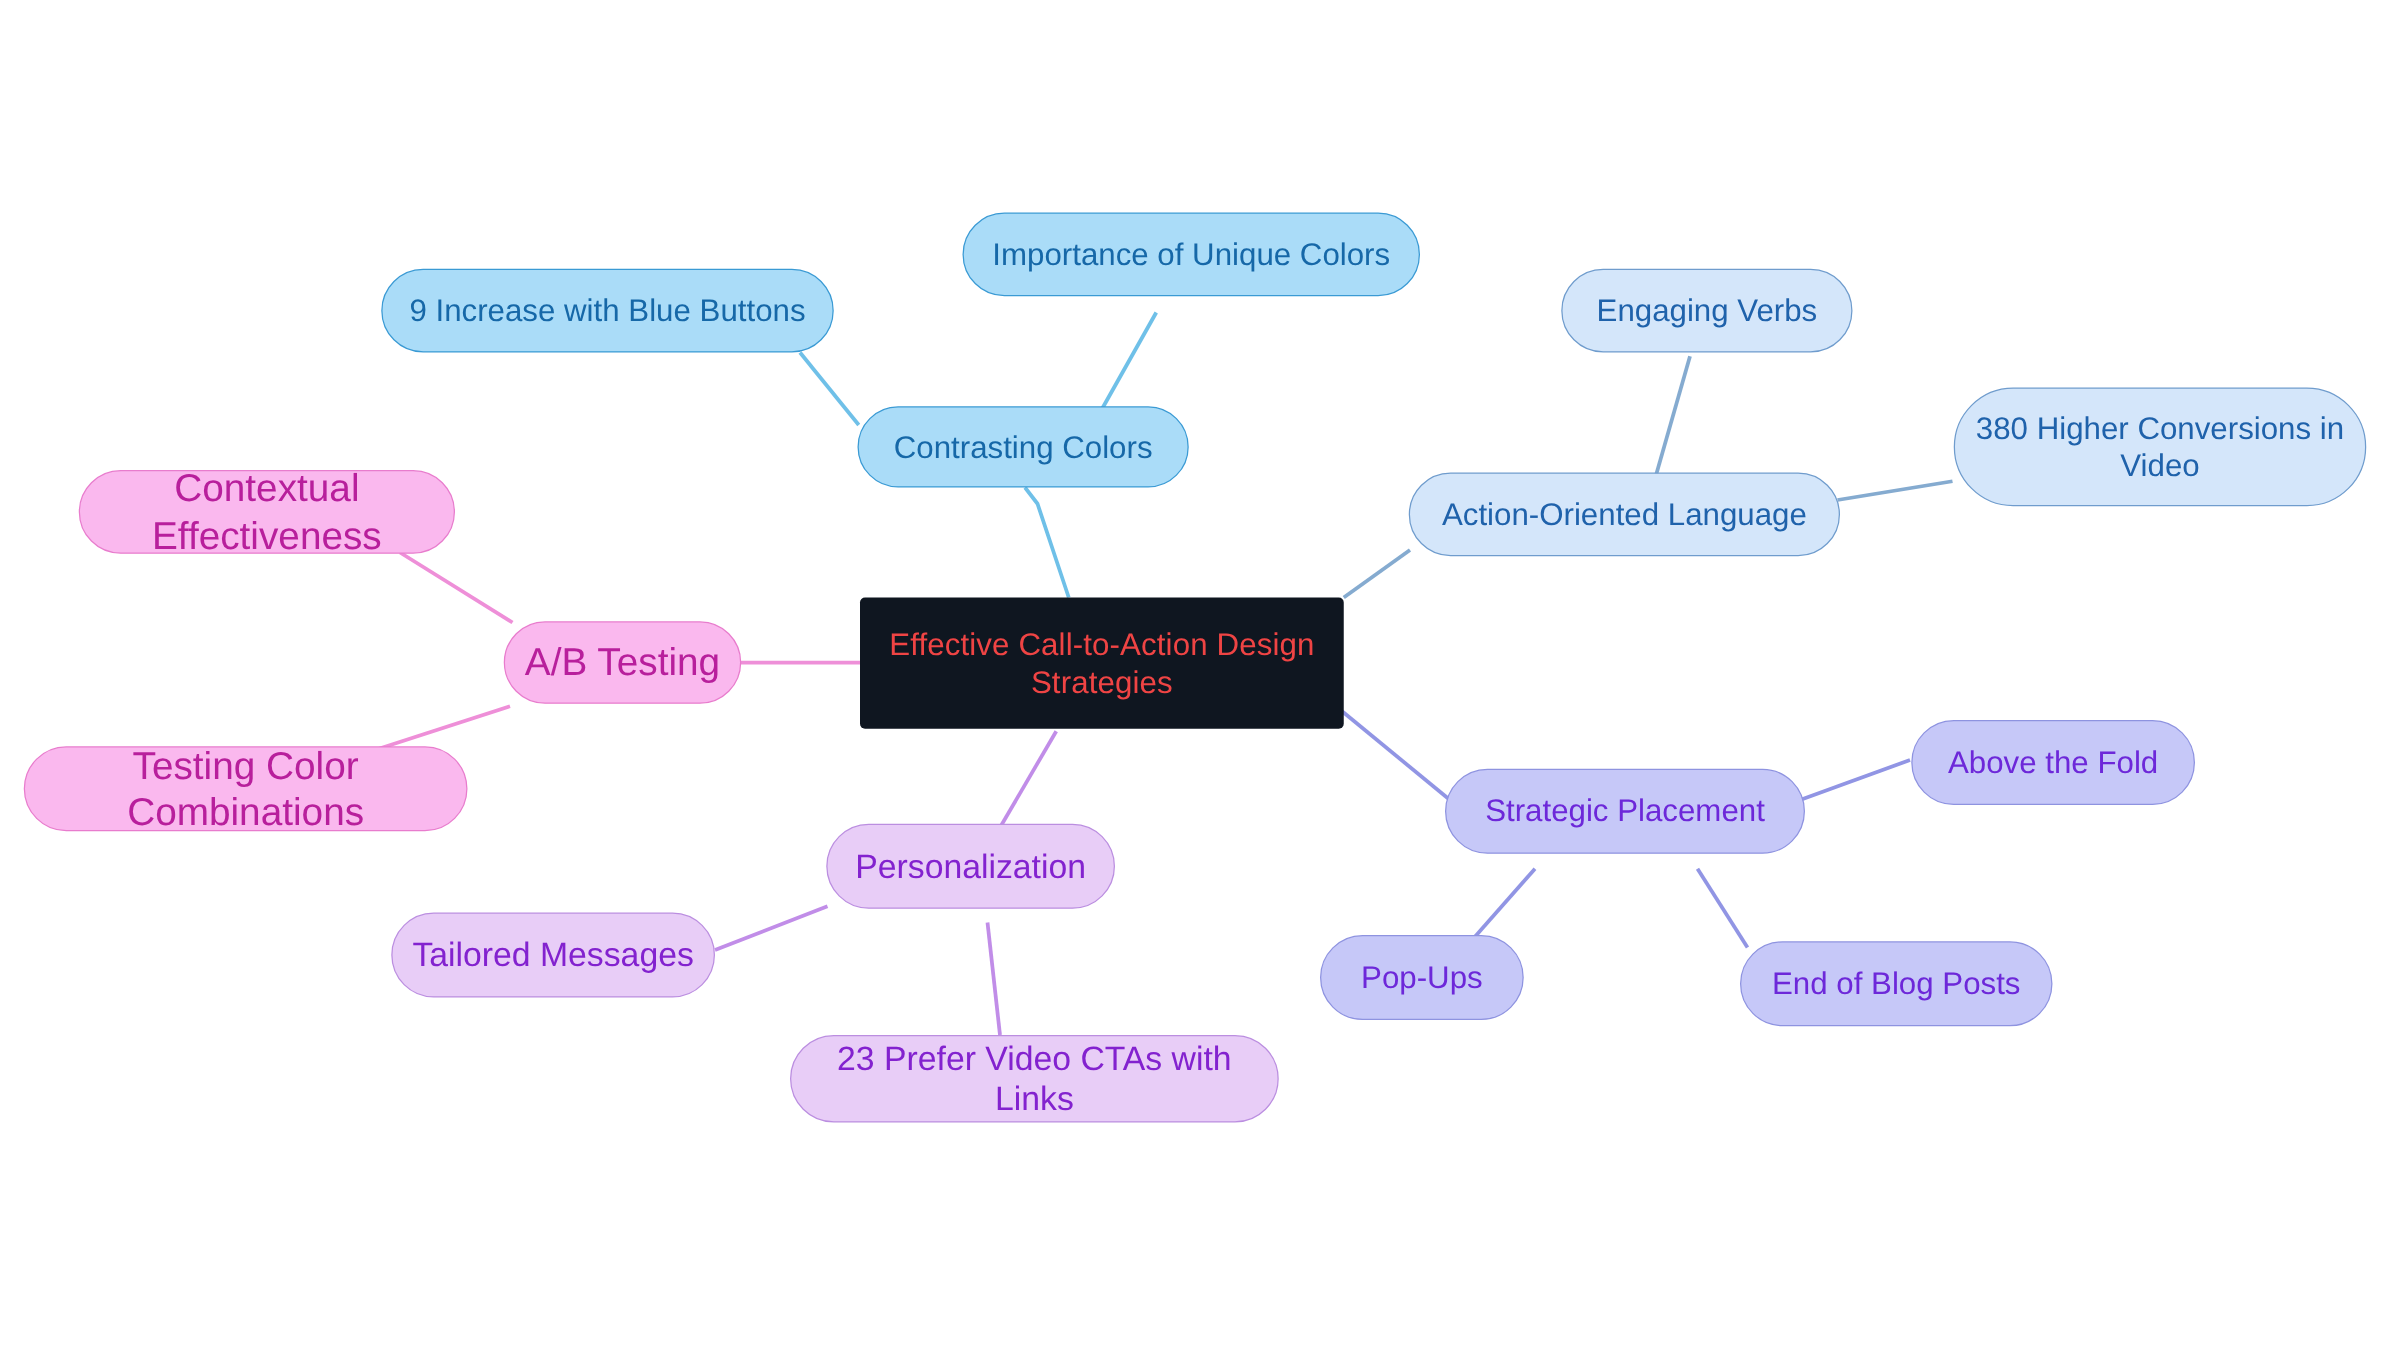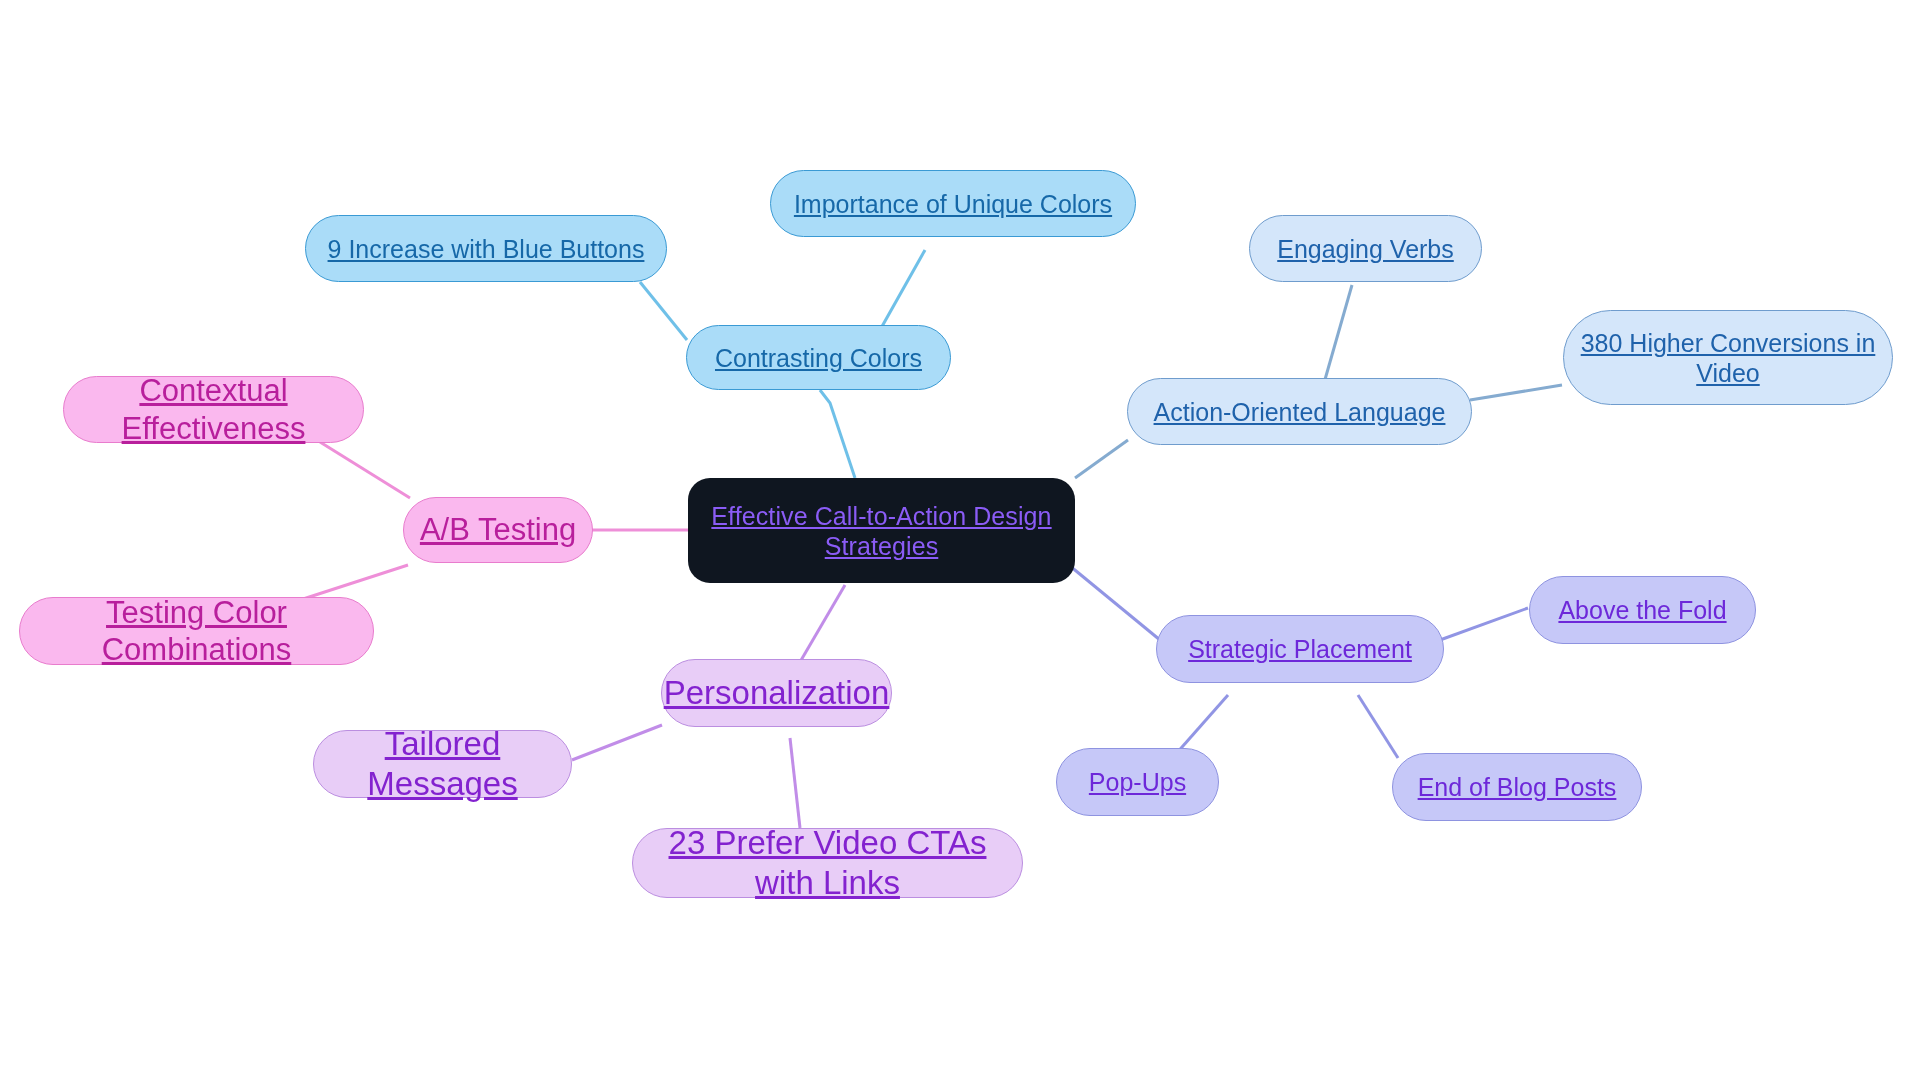--- a/index.html
+++ b/index.html
@@ -34,27 +34,26 @@
     display: flex;
     align-items: center;
     justify-content: center;
     text-align: center;
     border-radius: 999px;
     border-style: solid;
     border-width: 1.5px;
     line-height: 1.2;
     padding: 0 14px;
     z-index: 2;
-    text-decoration: underline;
   }
   .node-root {
-    border-radius: 22px;
+    border-radius: 4px;
     border-width: 0;
     background: #0f1620;
-    color: #8b5cf6;
+    color: #ef4444;
     font-size: 25px;
     letter-spacing: 0.1px;
   }
   .node-blue {
     background: #aadcf8;
     border-color: #3a9ad4;
     color: #1668a8;
     font-size: 25px;
   }
   .node-paleblue {
@@ -67,21 +66,21 @@
     background: #fab8ee;
     border-color: #e87ccd;
     color: #b81f9c;
     font-size: 31px;
     text-align: center;
   }
   .node-purple {
     background: #e8cdf7;
     border-color: #bb8ee0;
     color: #8322cf;
-    font-size: 33px;
+    font-size: 27px;
   }
   .node-indigo {
     background: #c6c8f8;
     border-color: #8e93e0;
     color: #6d28d9;
     font-size: 25px;
   }
 </style>
 </head>
 <body>

